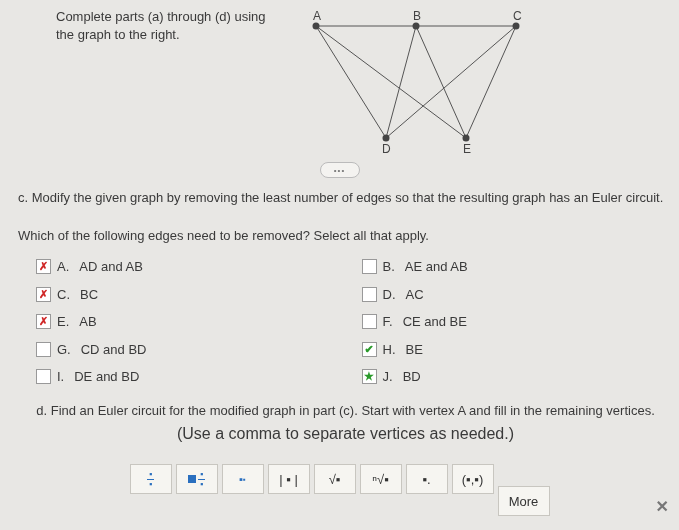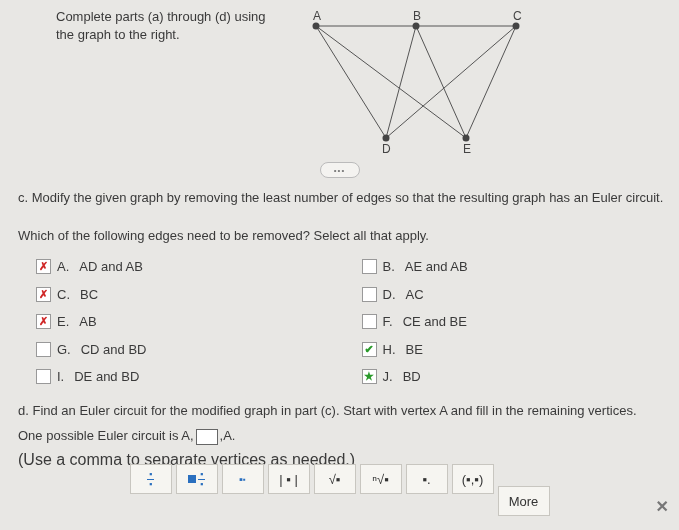--- a/index.html
+++ b/index.html
@@ -35,21 +35,21 @@
   .opt { display: flex; align-items: center; gap: 6px; font-size: 13px; }
   .chk {
     width: 15px; height: 15px; border: 1px solid #999; background: #fff;
     display: inline-flex; align-items: center; justify-content: center;
     font-size: 11px; line-height: 1;
   }
   .chk.wrong { color: #d02828; font-weight: bold; }
   .chk.sel-green { color: #2a9a2a; font-weight: bold; }
   .chk.star-green { color: #2a9a2a; font-weight: bold; }
   .opt-letter { margin-right: 4px; }
-  .part-d { padding: 8px 18px 0 18px; line-height: 1.5; }
+  .part-d { padding: 8px 18px 0 30px; line-height: 1.5; text-align: center; }
   .answer-line { margin-top: 6px; }
   .answer-box {
     display: inline-block; width: 22px; height: 16px; border: 1px solid #666;
     vertical-align: middle; background: #fff; margin: 0 2px;
   }
   .hint { font-size: 16px; margin-top: 2px; }
   .toolbar {
     position: absolute; left: 0; right: 0; bottom: 8px;
     display: flex; gap: 4px; justify-content: center; align-items: center;
     padding: 6px 0;
@@ -155,23 +155,20 @@
     <div class="opt">
       <span class="chk star-green">★</span>
       <span class="opt-letter">J.</span>
       <span>BD</span>
     </div>
   </div>
 </div>
 
 <div class="part-d">
   <div>d. Find an Euler circuit for the modified graph in part (c). Start with vertex A and fill in the remaining vertices.</div>
-  <div class="answer-line">
-    <span>One possible Euler circuit is A,</span><span class="answer-box"></span><span>,A.</span>
-  </div>
   <div class="hint">(Use a comma to separate vertices as needed.)</div>
 </div>
 
 <div class="toolbar">
   <div class="tbtn">
     <span class="frac">
         <span class="n">▪</span>
         <span class="d">▪</span>
       </span>
   </div>

